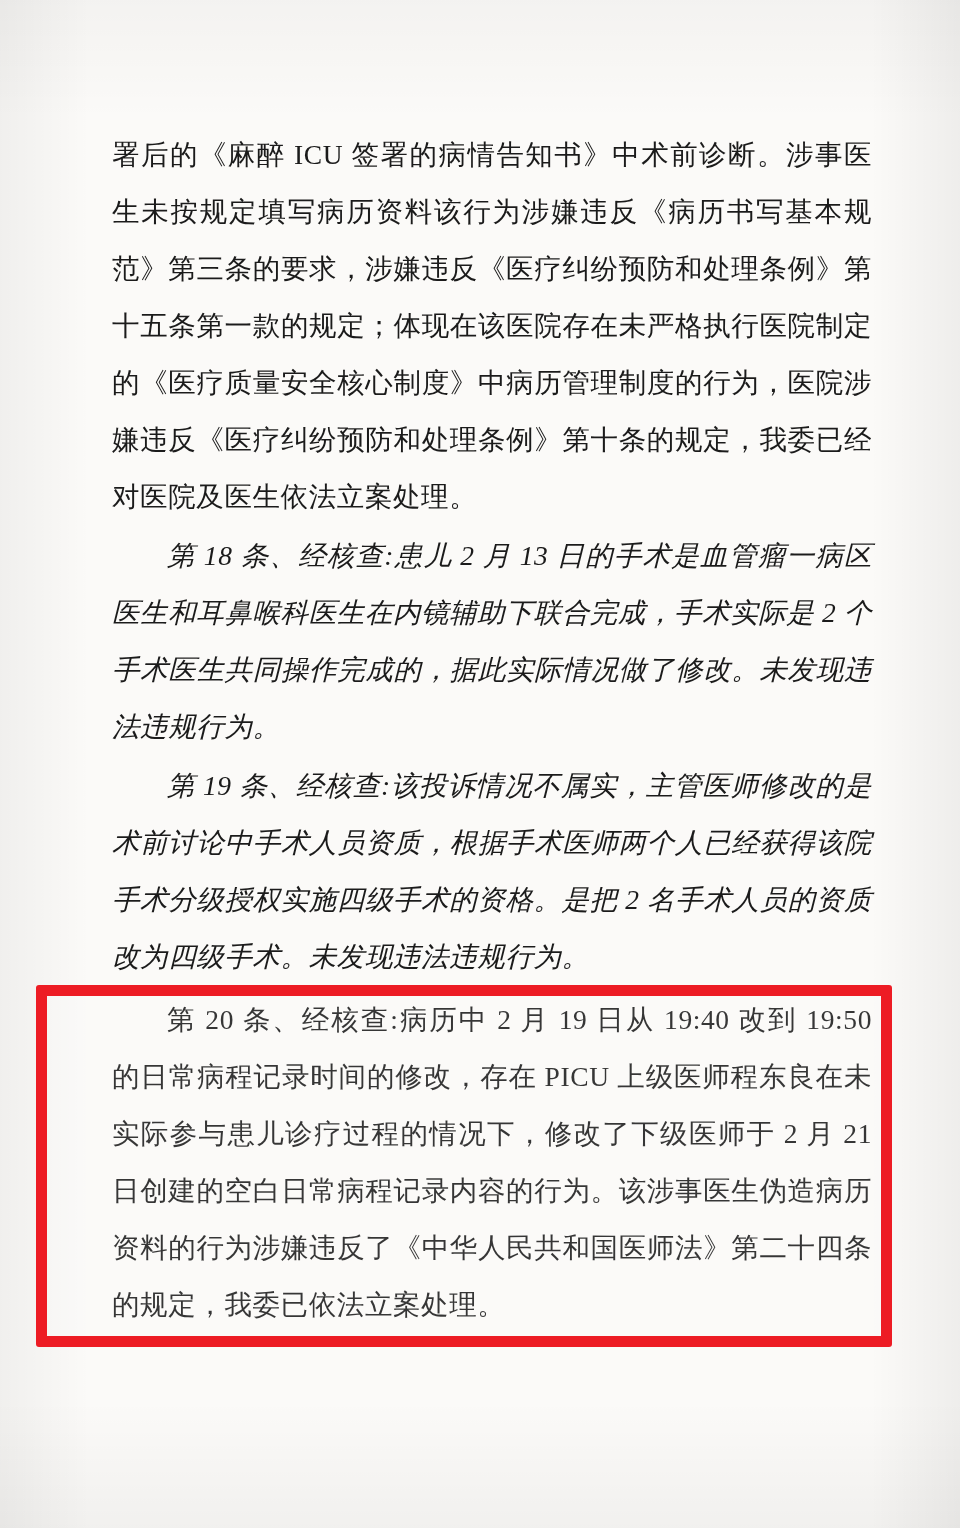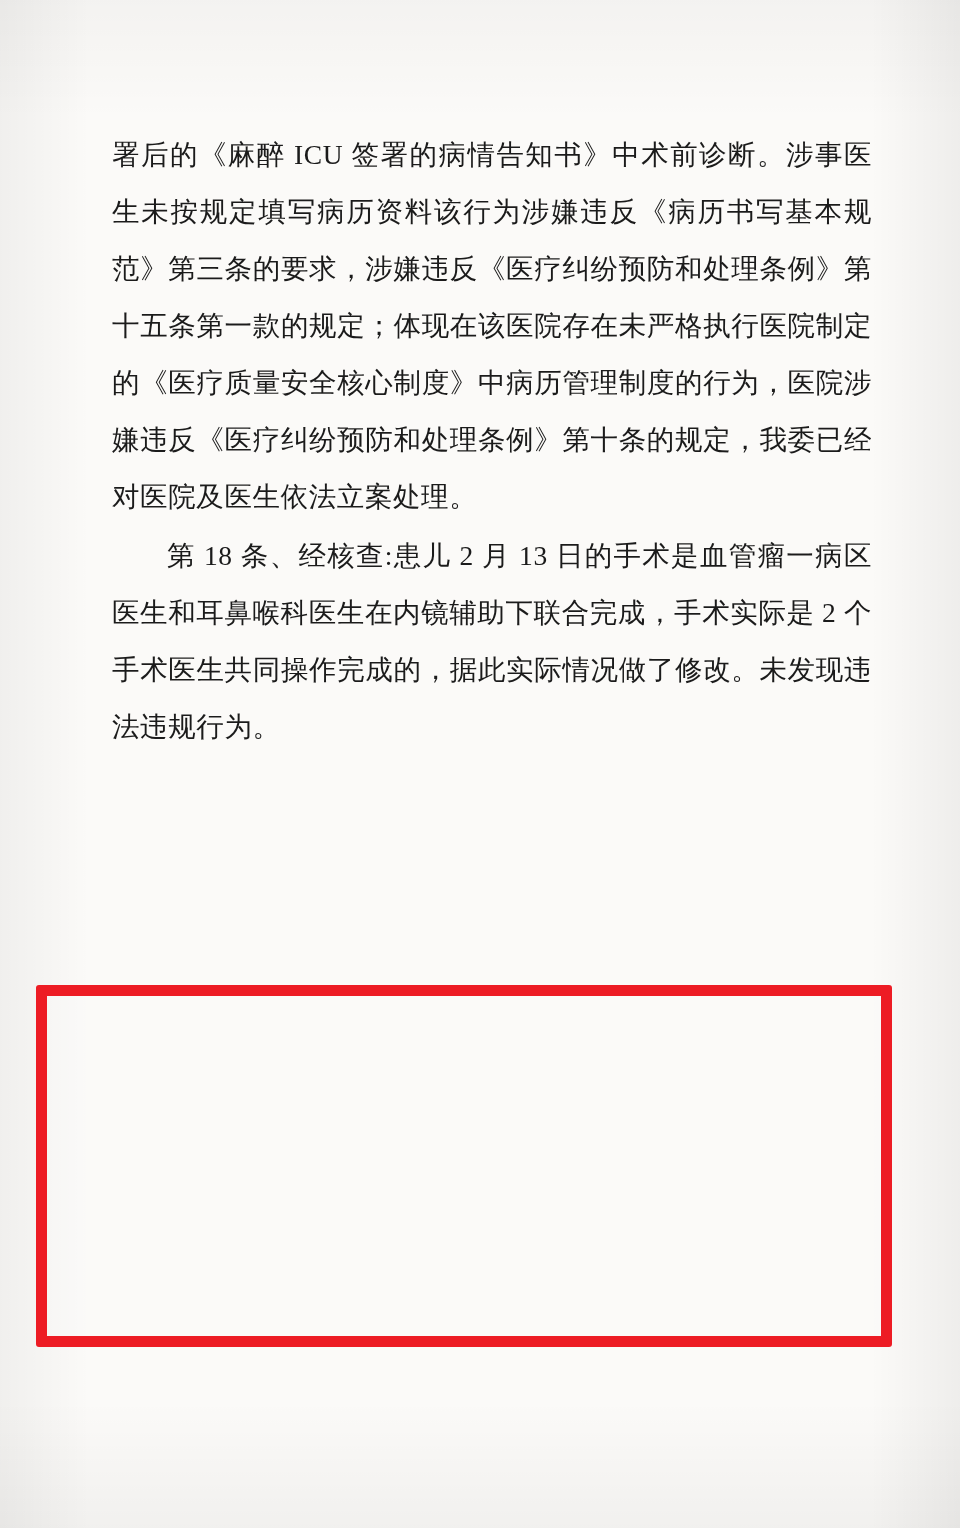--- a/index.html
+++ b/index.html
@@ -43,20 +43,21 @@
     letter-spacing: 0.6px;
     text-align: justify;
     margin: 0;
     font-family: "Liberation Serif", "DejaVu Serif", serif;
   }
   .indent {
     text-indent: 2em;
   }
   .p-gap {
     margin-top: 2px;
+    font-style: italic;
   }
   
   #highlight-box {
     position: absolute;
     left: 36px;
     top: 985px;
     width: 856px;
     height: 362px;
     border: 11px solid #ed1c24;
     box-sizing: border-box;
@@ -72,21 +73,23 @@
 </head>
 <body>
 
 <div id="page">
   <div id="content">
 
     <p class="para">署后的《麻醉 ICU 签署的病情告知书》中术前诊断。涉事医生未按规定填写病历资料该行为涉嫌违反《病历书写基本规范》第三条的要求，涉嫌违反《医疗纠纷预防和处理条例》第十五条第一款的规定；体现在该医院存在未严格执行医院制定的《医疗质量安全核心制度》中病历管理制度的行为，医院涉嫌违反《医疗纠纷预防和处理条例》第十条的规定，我委已经对医院及医生依法立案处理。</p>
 
     <p class="para indent p-gap">第 18 条、经核查:患儿 2 月 13 日的手术是血管瘤一病区医生和耳鼻喉科医生在内镜辅助下联合完成，手术实际是 2 个手术医生共同操作完成的，据此实际情况做了修改。未发现违法违规行为。</p>
 
+    <p class="para indent p-gap">第 19 条、经核查:该投诉情况不属实，主管医师修改的是术前讨论中手术人员资质，根据手术医师两个人已经获得该院手术分级授权实施四级手术的资格。是把 2 名手术人员的资质改为四级手术。未发现违法违规行为。</p>
 
     <div class="spacer-2"></div>
 
+    <p class="para indent" id="highlighted-para">第 20 条、经核查:病历中 2 月 19 日从 19:40 改到 19:50 的日常病程记录时间的修改，存在 PICU 上级医师程东良在未实际参与患儿诊疗过程的情况下，修改了下级医师于 2 月 21 日创建的空白日常病程记录内容的行为。该涉事医生伪造病历资料的行为涉嫌违反了《中华人民共和国医师法》第二十四条的规定，我委已依法立案处理。</p>
 
 
   </div>
 
   <div id="highlight-box"></div>
 </div>
 
 </body></html>

